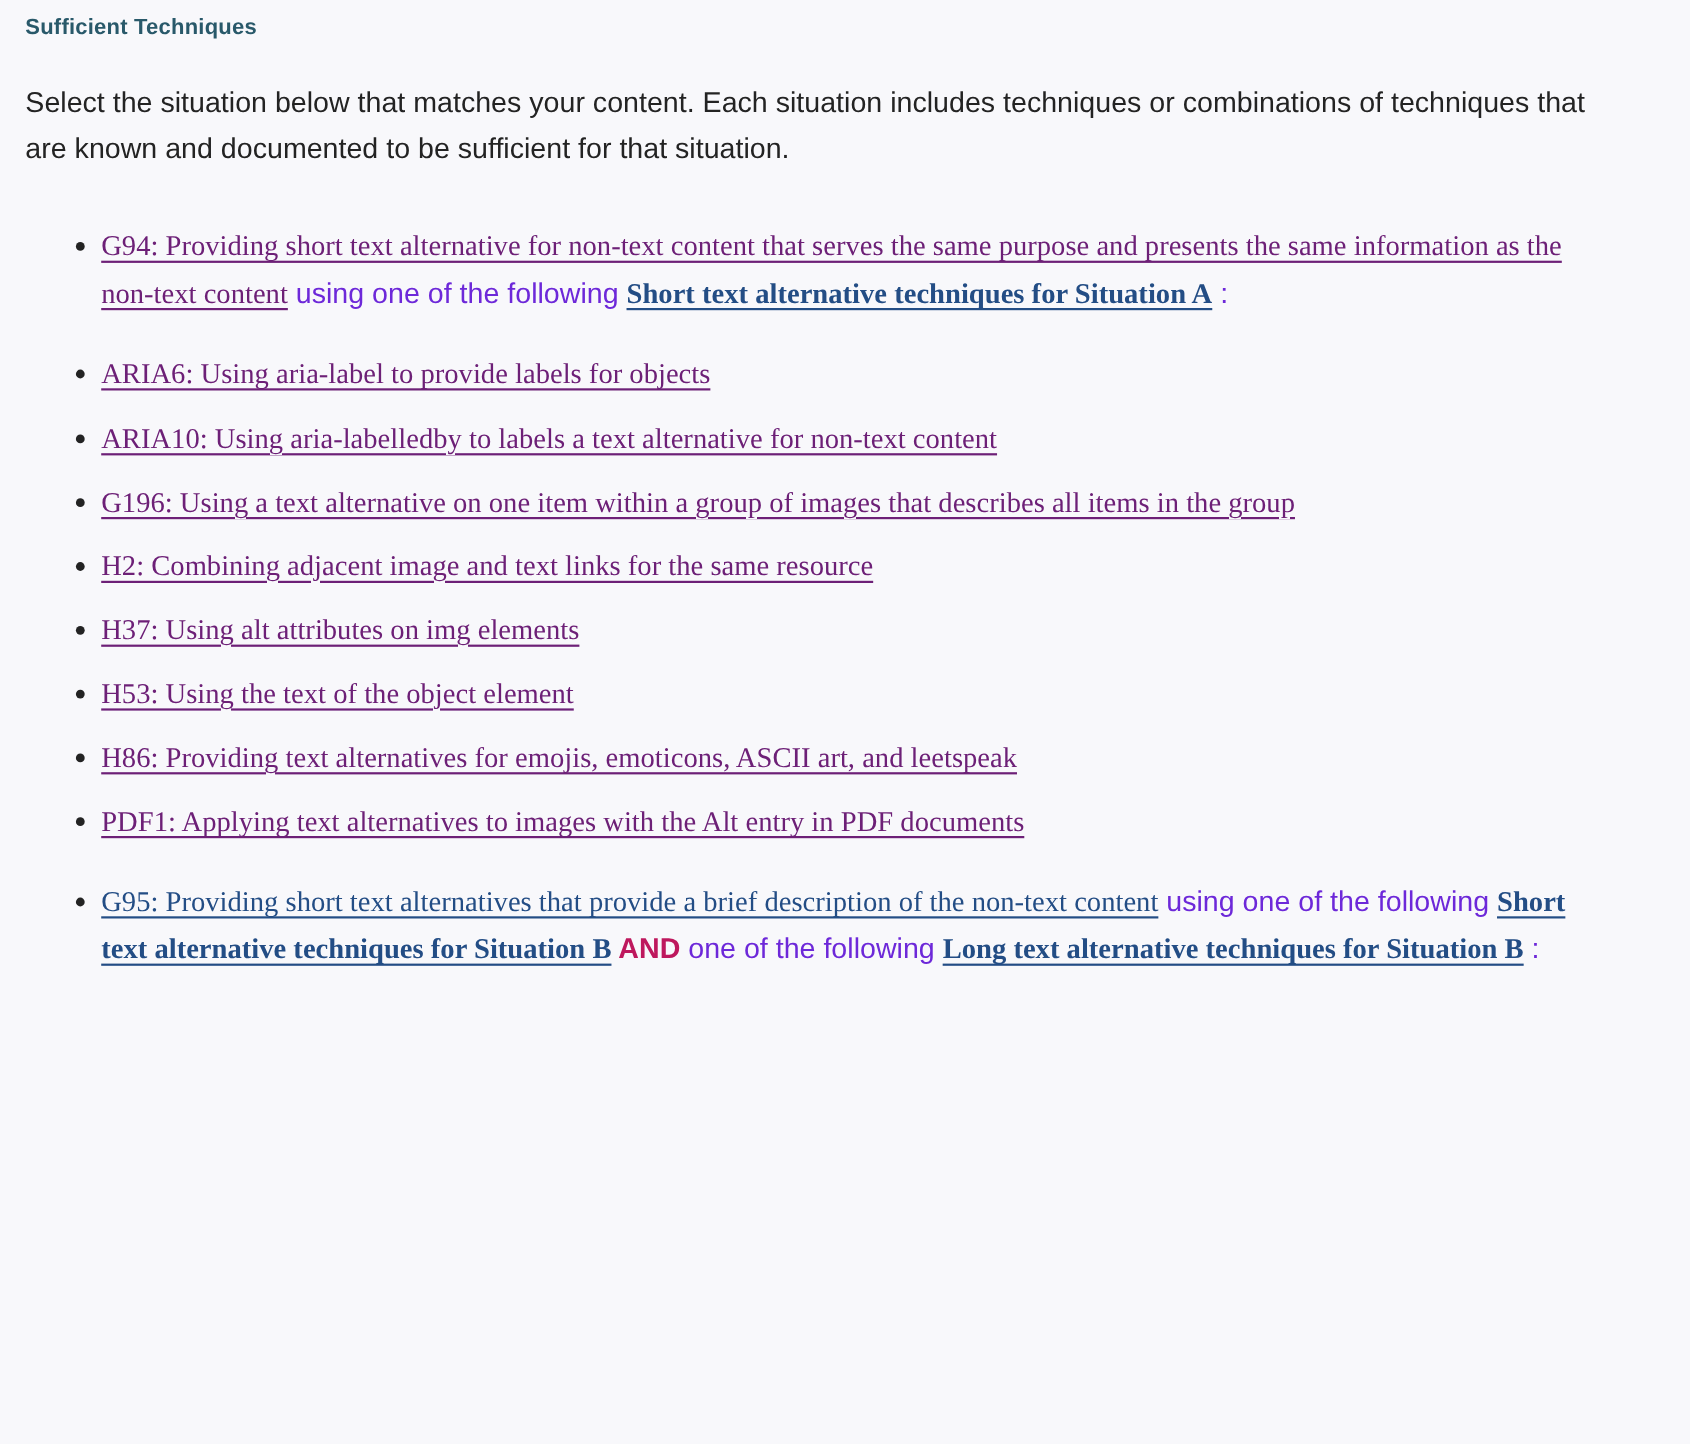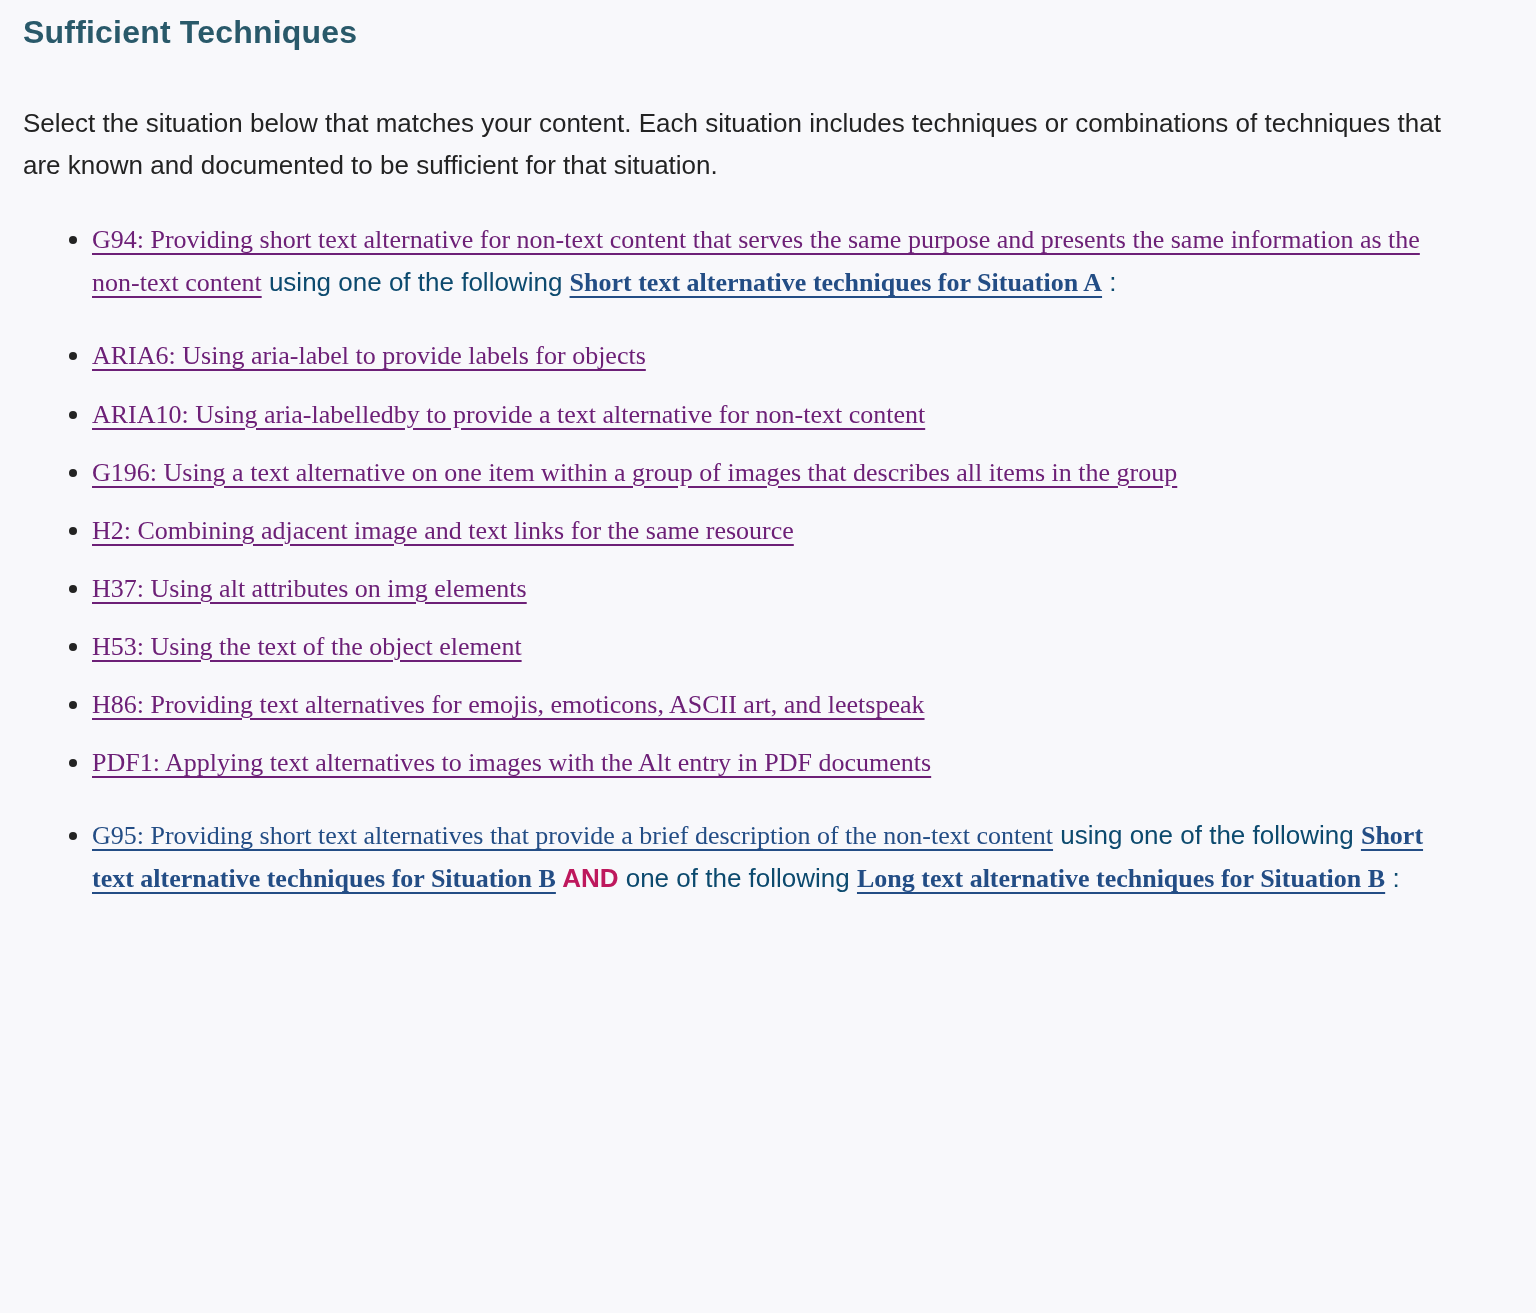--- a/index.html
+++ b/index.html
@@ -12,28 +12,28 @@
   body {
     width: 1536px;
     height: 1313px;
     box-sizing: border-box;
     overflow: hidden;
     padding: 12px 40px 0 23px;
   }
   main { max-width: 1462px; }
 
   h2.page-title {
-    margin: 2px 0 52px 0;
-    font-size: 32px;
+    margin: 2px 0 36px 0;
+    font-size: 20px;
     font-weight: 700;
     color: #29596a;
     letter-spacing: 0.2px;
   }
   p.intro {
-    margin: 0 0 32px 0;
+    margin: 0 0 46px 0;
     font-size: 26px;
     line-height: 1.6;
     max-width: 1440px;
   }
   h3.situation {
     margin: 0 0 38px 0;
     font-size: 29px;
     font-weight: 400;
     line-height: 1.5;
     color: #3a697a;
@@ -58,41 +58,41 @@
     margin: 0 0 26px 0;
     font-size: 26px;
     line-height: 1.6;
   }
   p.subhead b { font-weight: 700; color: #232323; }
 
   a { text-decoration: underline; text-decoration-thickness: 2px; text-underline-offset: 5px; cursor: pointer; font-family: Liberation Serif, serif; }
   a.plink { color: #6d2077; }
   a.blink { color: #234d85; }
   a.bold { font-weight: 700; }
-  .plain { color: #0c4a6e; }
+  .plain { color: #6d28d9; }
   b.and { font-weight: 700; color: #be185d; }
 </style>
 </head>
 <body>
 
 <main>
 
   <h2 class="page-title">Sufficient Techniques</h2>
 
   <p class="intro">Select the situation below that matches your content. Each situation includes techniques or combinations of techniques that are known and documented to be sufficient for that situation.</p>
 
 
   <ul class="tech-list">
     <li><a class="plink">G94: Providing short text alternative for non-text content that serves the same purpose and presents the same information as the non-text content</a><span class="plain"> using one of the following </span><a class="blink bold">Short text alternative techniques for Situation A</a><span class="plain"> :</span></li>
   </ul>
 
 
   <ul class="tech-list">
     <li><a class="plink">ARIA6: Using aria-label to provide labels for objects</a></li>
-    <li><a class="plink">ARIA10: Using aria-labelledby to provide a text alternative for non-text content</a></li>
+    <li><a class="plink">ARIA10: Using aria-labelledby to labels a text alternative for non-text content</a></li>
     <li><a class="plink">G196: Using a text alternative on one item within a group of images that describes all items in the group</a></li>
     <li><a class="plink">H2: Combining adjacent image and text links for the same resource</a></li>
     <li><a class="plink">H37: Using alt attributes on img elements</a></li>
     <li><a class="plink">H53: Using the text of the object element</a></li>
     <li><a class="plink">H86: Providing text alternatives for emojis, emoticons, ASCII art, and leetspeak</a></li>
     <li><a class="plink">PDF1: Applying text alternatives to images with the Alt entry in PDF documents</a></li>
   </ul>
 
 
   <ul class="tech-list">

